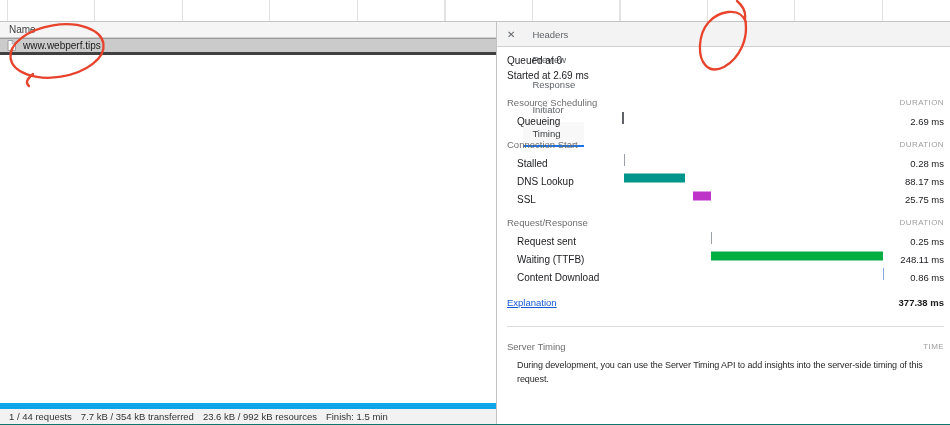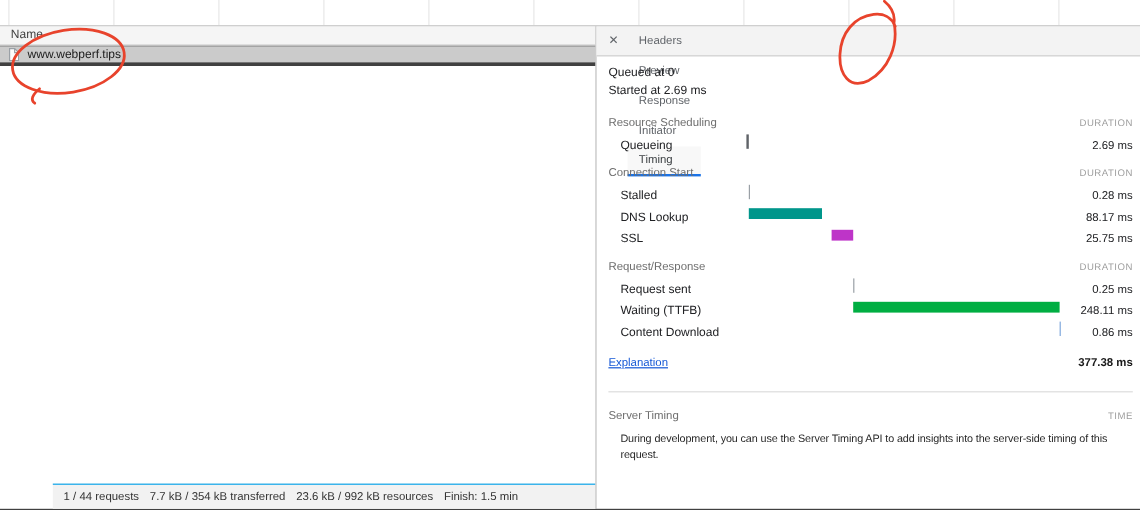--- a/index.html
+++ b/index.html
@@ -1,40 +1,40 @@
 <!DOCTYPE html>
 <html style="--accent: #1a73e8; --link: #1558d6; --annotation: #e8432c;"><head>
 <meta charset="utf-8">
 <style>
   * { margin:0; padding:0; box-sizing:border-box; }
   html,body { width:950px; height:425px; overflow:hidden;
     font-family:"Liberation Sans","DejaVu Sans",sans-serif; background:#fff; }
-  #app { position:relative; width:950px; height:425px; background:#404040; }
+  #app { position:relative; width:950px; height:425px; background:#0f766e; }
 
   
   .overview-strip { height:22px; width:950px; background:#fff;
     background-image:repeating-linear-gradient(to right,#e2e2e2 0 1px,transparent 1px 87.5px);
     background-position:7px 0; border-bottom:1px solid #c4c4c4; }
 
   
   .main { display:flex; height:402px; }
   .left-pane { width:497px; min-width:497px; border-right:1px solid #c3c3c3;
     display:flex; flex-direction:column; background:#fff; }
   .right-pane { flex:1; background:#fff; display:flex; flex-direction:column; }
 
   
   .table-header { height:16px; background:#f5f5f5; border-bottom:1px solid #cfcfcf;
     display:flex; align-items:center; padding-left:9px; font-size:10px; color:#424242; }
   .selected-row { height:17px; background:#cbcbcb; border-top:1px solid #9b9b9b;
     border-bottom:3px solid #404040; display:flex; align-items:center;
     padding-left:7px; font-size:10px; color:#1a1a1a; cursor:default; }
   .selected-row .doc-icon { margin-right:7px; display:inline-flex; }
   .table-filler { flex:1; background:#fff; }
-  .status-bar { height:21px; background:#f2f2f2; border-top:1px solid #0ea5e9;
-    display:flex; align-items:center; padding-left:9px; font-size:9.5px; color:#333;margin-left:44px; }
+  .status-bar { height:21px; background:#f2f2f2; border-top:6px solid #0ea5e9;
+    display:flex; align-items:center; padding-left:9px; font-size:9.5px; color:#333; }
   .status-bar span { margin-right:9px; white-space:nowrap; }
 
   
   .tab-bar { height:25px; background:#f3f3f3; border-bottom:1px solid #d0d0d0;
     display:flex; align-items:stretch; }
   .close-btn { display:flex; align-items:center; padding:0 8px; margin-left:2px;
     font-size:10px; color:#5f6368; cursor:pointer; }
   .tab { display:flex; align-items:center; padding:0 9px; font-size:9.5px;
     color:#5f6368; cursor:pointer; height:25px; }
   .tab.active { color:#3c4043; background:#f8f8f8;

